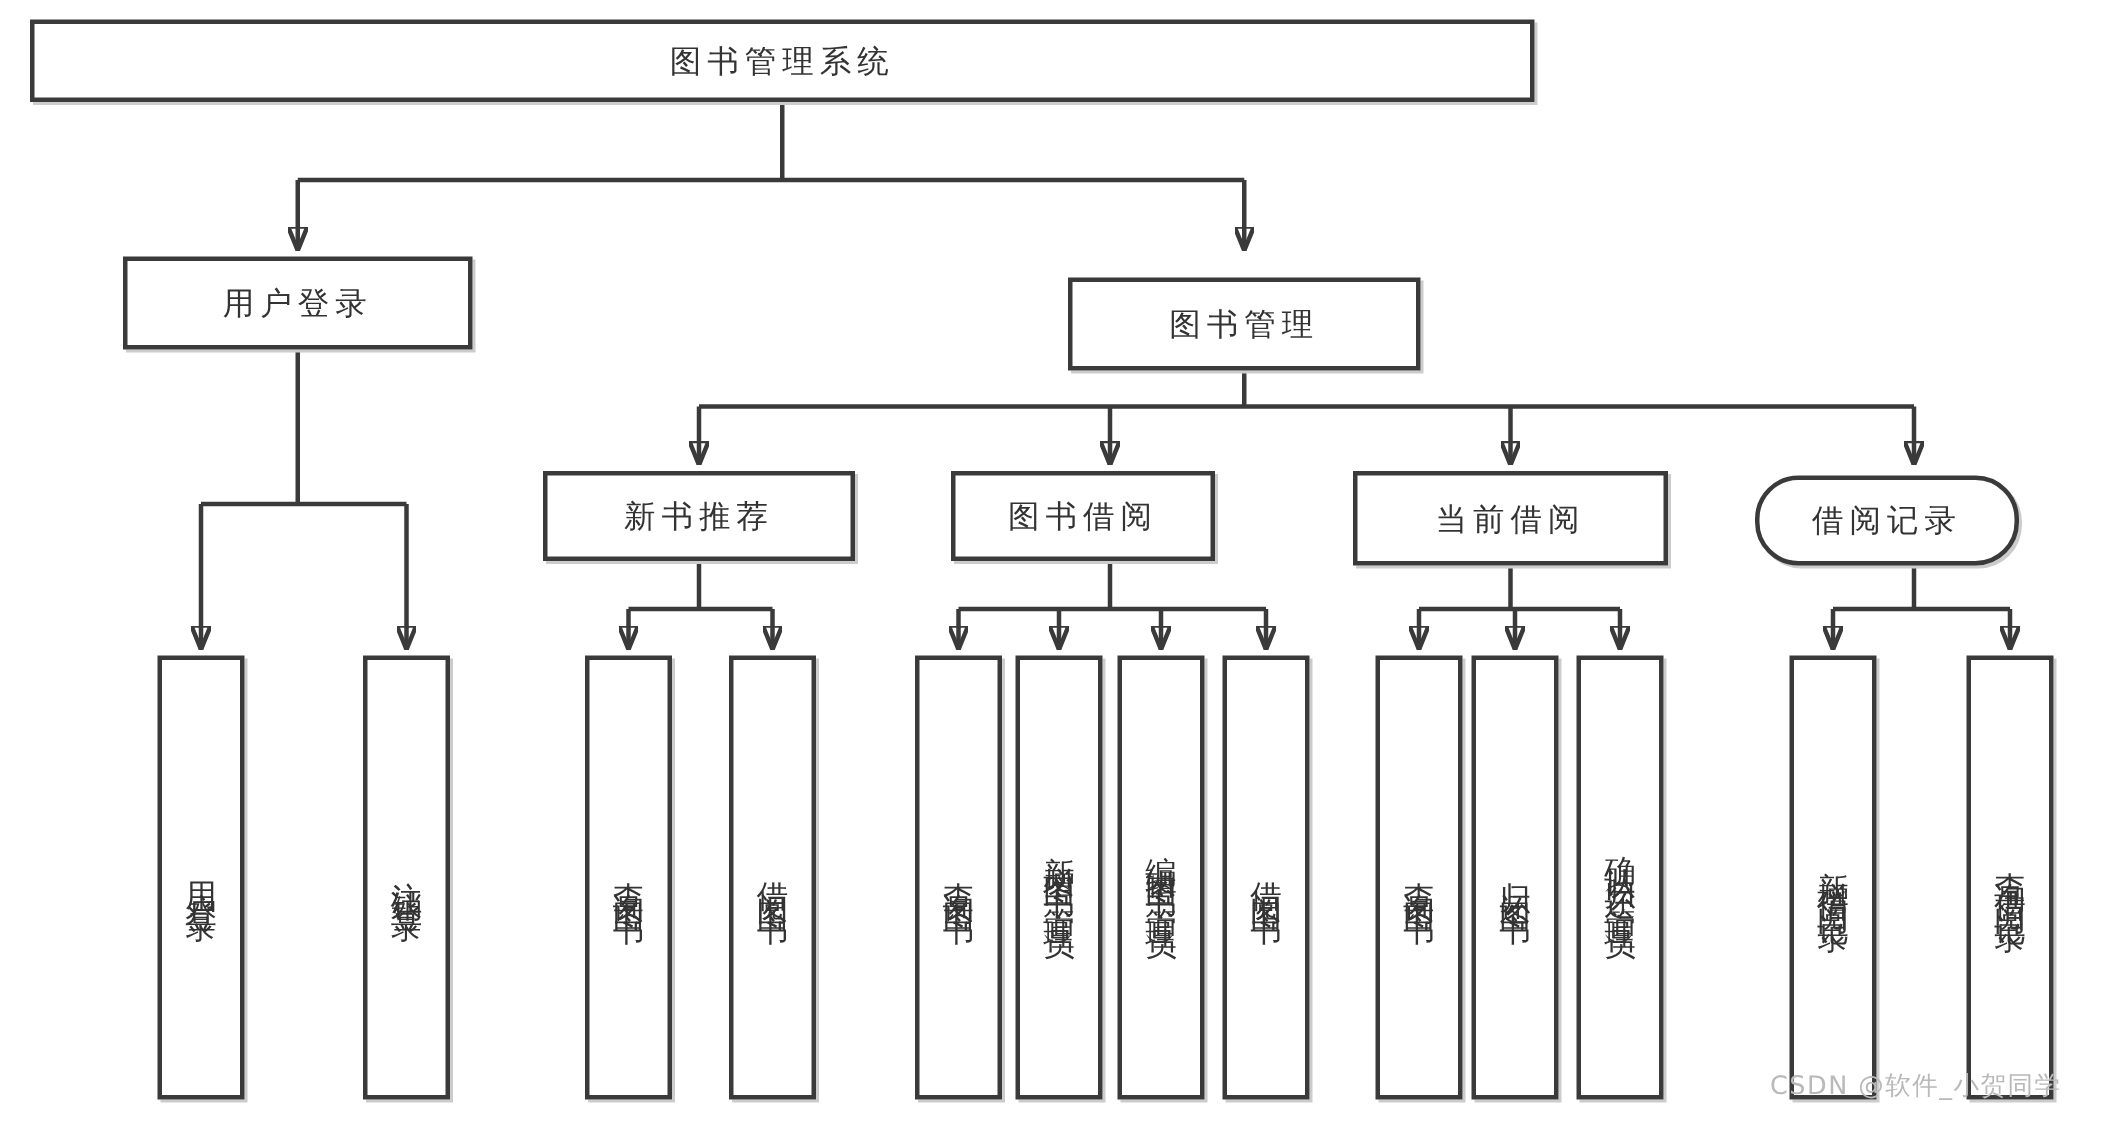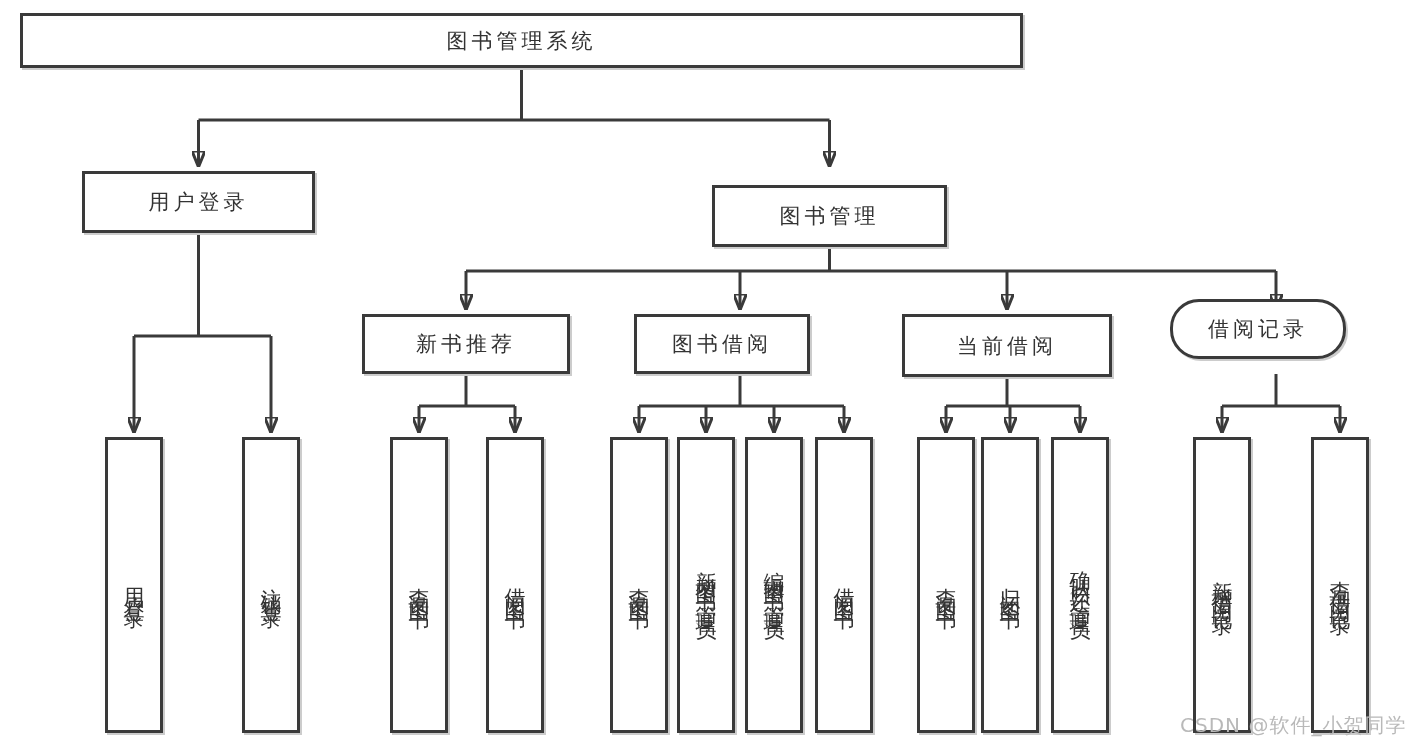--- a/index.html
+++ b/index.html
@@ -46,40 +46,40 @@
     letter-spacing: 7px;
     white-space: normal;
   }
   
   .n-root          { left: 20px;   top: 13px;  width: 1003px; height: 55px; }
   .n-user-login    { left: 82px;   top: 171px; width: 233px;  height: 62px; }
   .n-book-mgmt     { left: 712px;  top: 171px; width: 235px;  height: 62px; margin-top: 14px; }
   .n-new-books     { left: 362px;  top: 314px; width: 208px;  height: 60px; }
   .n-book-borrow   { left: 634px;  top: 314px; width: 176px;  height: 60px; }
   .n-current-borrow{ left: 902px;  top: 314px; width: 210px;  height: 63px; }
-  .n-borrow-records{ left: 1170px; top: 299px; width: 176px;  height: 60px; border-radius: 29px; }
+  .n-borrow-records{ left: 1170px; top: 317px; width: 176px;  height: 60px; border-radius: 29px; }
   
   .l-1  { left: 105px; }
   .l-2  { left: 242px; }
   .l-3  { left: 390px; }
   .l-4  { left: 486px; }
   .l-5  { left: 610px; }
   .l-6  { left: 677px; }
   .l-7  { left: 745px; }
   .l-8  { left: 815px; }
   .l-9  { left: 917px; }
   .l-10 { left: 981px; }
   .l-11 { left: 1051px; }
   .l-12 { left: 1193px; }
   .l-13 { left: 1311px; }
   .watermark {
     position: absolute;
     left: 1180px;
     top: 712px;
-    font-size: 20px;
+    font-size: 17px;
     letter-spacing: 1px;
     color: #b9b9b9;
     white-space: nowrap;
   }
 </style>
 </head>
 <body>
 
 <div class="canvas">
 

